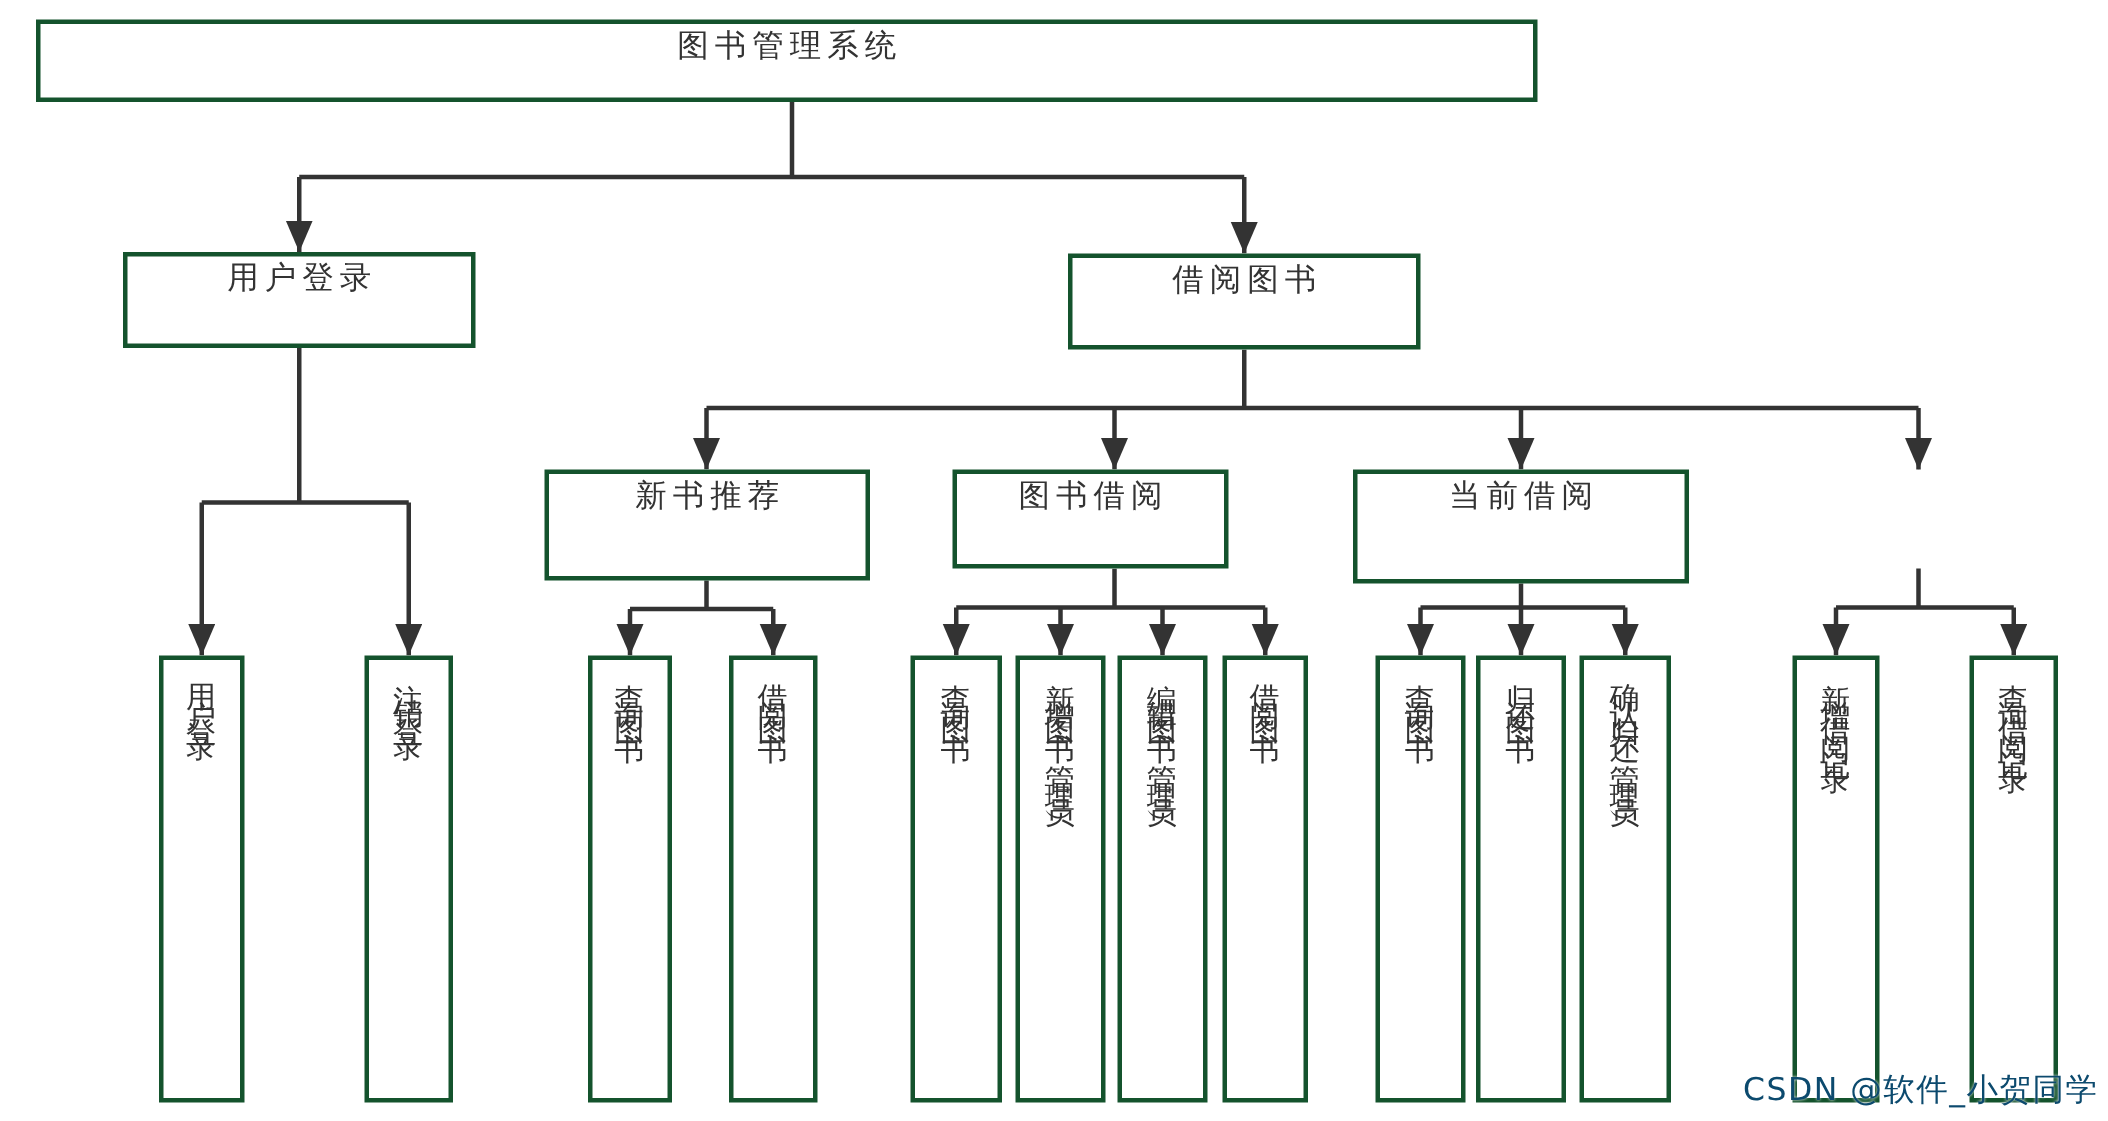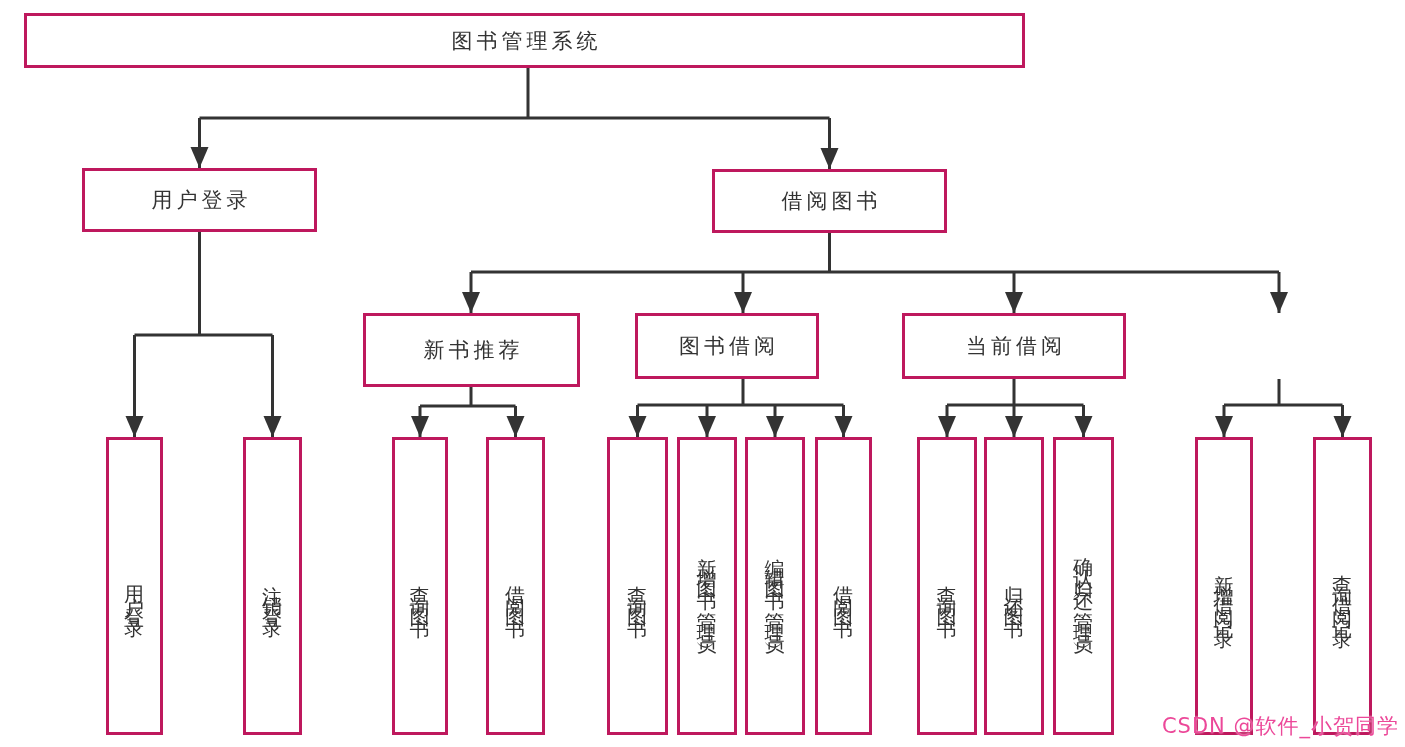--- a/index.html
+++ b/index.html
@@ -2,34 +2,34 @@
 <html><head>
 <meta charset="utf-8">
 <style>
   html,body{margin:0;padding:0;background:#fff;}
   .stage{
     position:relative;width:1405px;height:747px;background:#fff;
     font-family:"DejaVu Sans","Liberation Sans",sans-serif;color:#333;overflow:hidden;
   }
   svg.wires{position:absolute;left:0;top:0;z-index:1;}
   .box{
-    position:absolute;background:#fff;border:3px solid #be185d;box-sizing:border-box;
-    display:flex;align-items:center;justify-content:center;z-index:2;
+    position:absolute;background:#fff;border:3px solid #14532d;box-sizing:border-box;
+    display:flex;align-items:flex-start;justify-content:center;z-index:2;
   }
   .hbox span{
     font-size:21px;letter-spacing:4px;margin-right:-4px;white-space:nowrap;color:#333;
   }
   .vbox span{
     writing-mode:vertical-rl;text-orientation:mixed;
     font-size:20px;line-height:1;letter-spacing:11px;margin-bottom:-11px;
     white-space:nowrap;color:#333;
   }
   .watermark{
     position:absolute;top:712px;right:6px;z-index:3;
-    font-size:21px;letter-spacing:1px;color:#ec4899;
+    font-size:21px;letter-spacing:1px;color:#0c4a6e;
     text-shadow:0 0 2px #ffffff;pointer-events:none;
   }
 </style>
 </head>
 <body>
 
 <div class="stage">
 
   <svg class="wires" width="1405" height="747" viewBox="0 0 1405 747">
     <defs>
@@ -79,21 +79,21 @@
   <div class="box hbox" style="left:712px;top:169px;width:235px;height:64px">
     <span>借阅图书</span>
   </div>
 
   <div class="box hbox" style="left:363px;top:313px;width:217px;height:74px">
     <span>新书推荐</span>
   </div>
   <div class="box hbox" style="left:635px;top:313px;width:184px;height:66px">
     <span>图书借阅</span>
   </div>
-  <div class="box hbox" style="left:902px;top:313px;width:224px;height:66px">
+  <div class="box hbox" style="left:902px;top:313px;width:224px;height:76px">
     <span>当前借阅</span>
   </div>
 
   <div class="box vbox" style="left:106px;top:437px;width:57px;height:298px">
     <span>用户登录</span>
   </div>
   <div class="box vbox" style="left:243px;top:437px;width:59px;height:298px">
     <span>注销登录</span>
   </div>
   <div class="box vbox" style="left:392px;top:437px;width:56px;height:298px">

